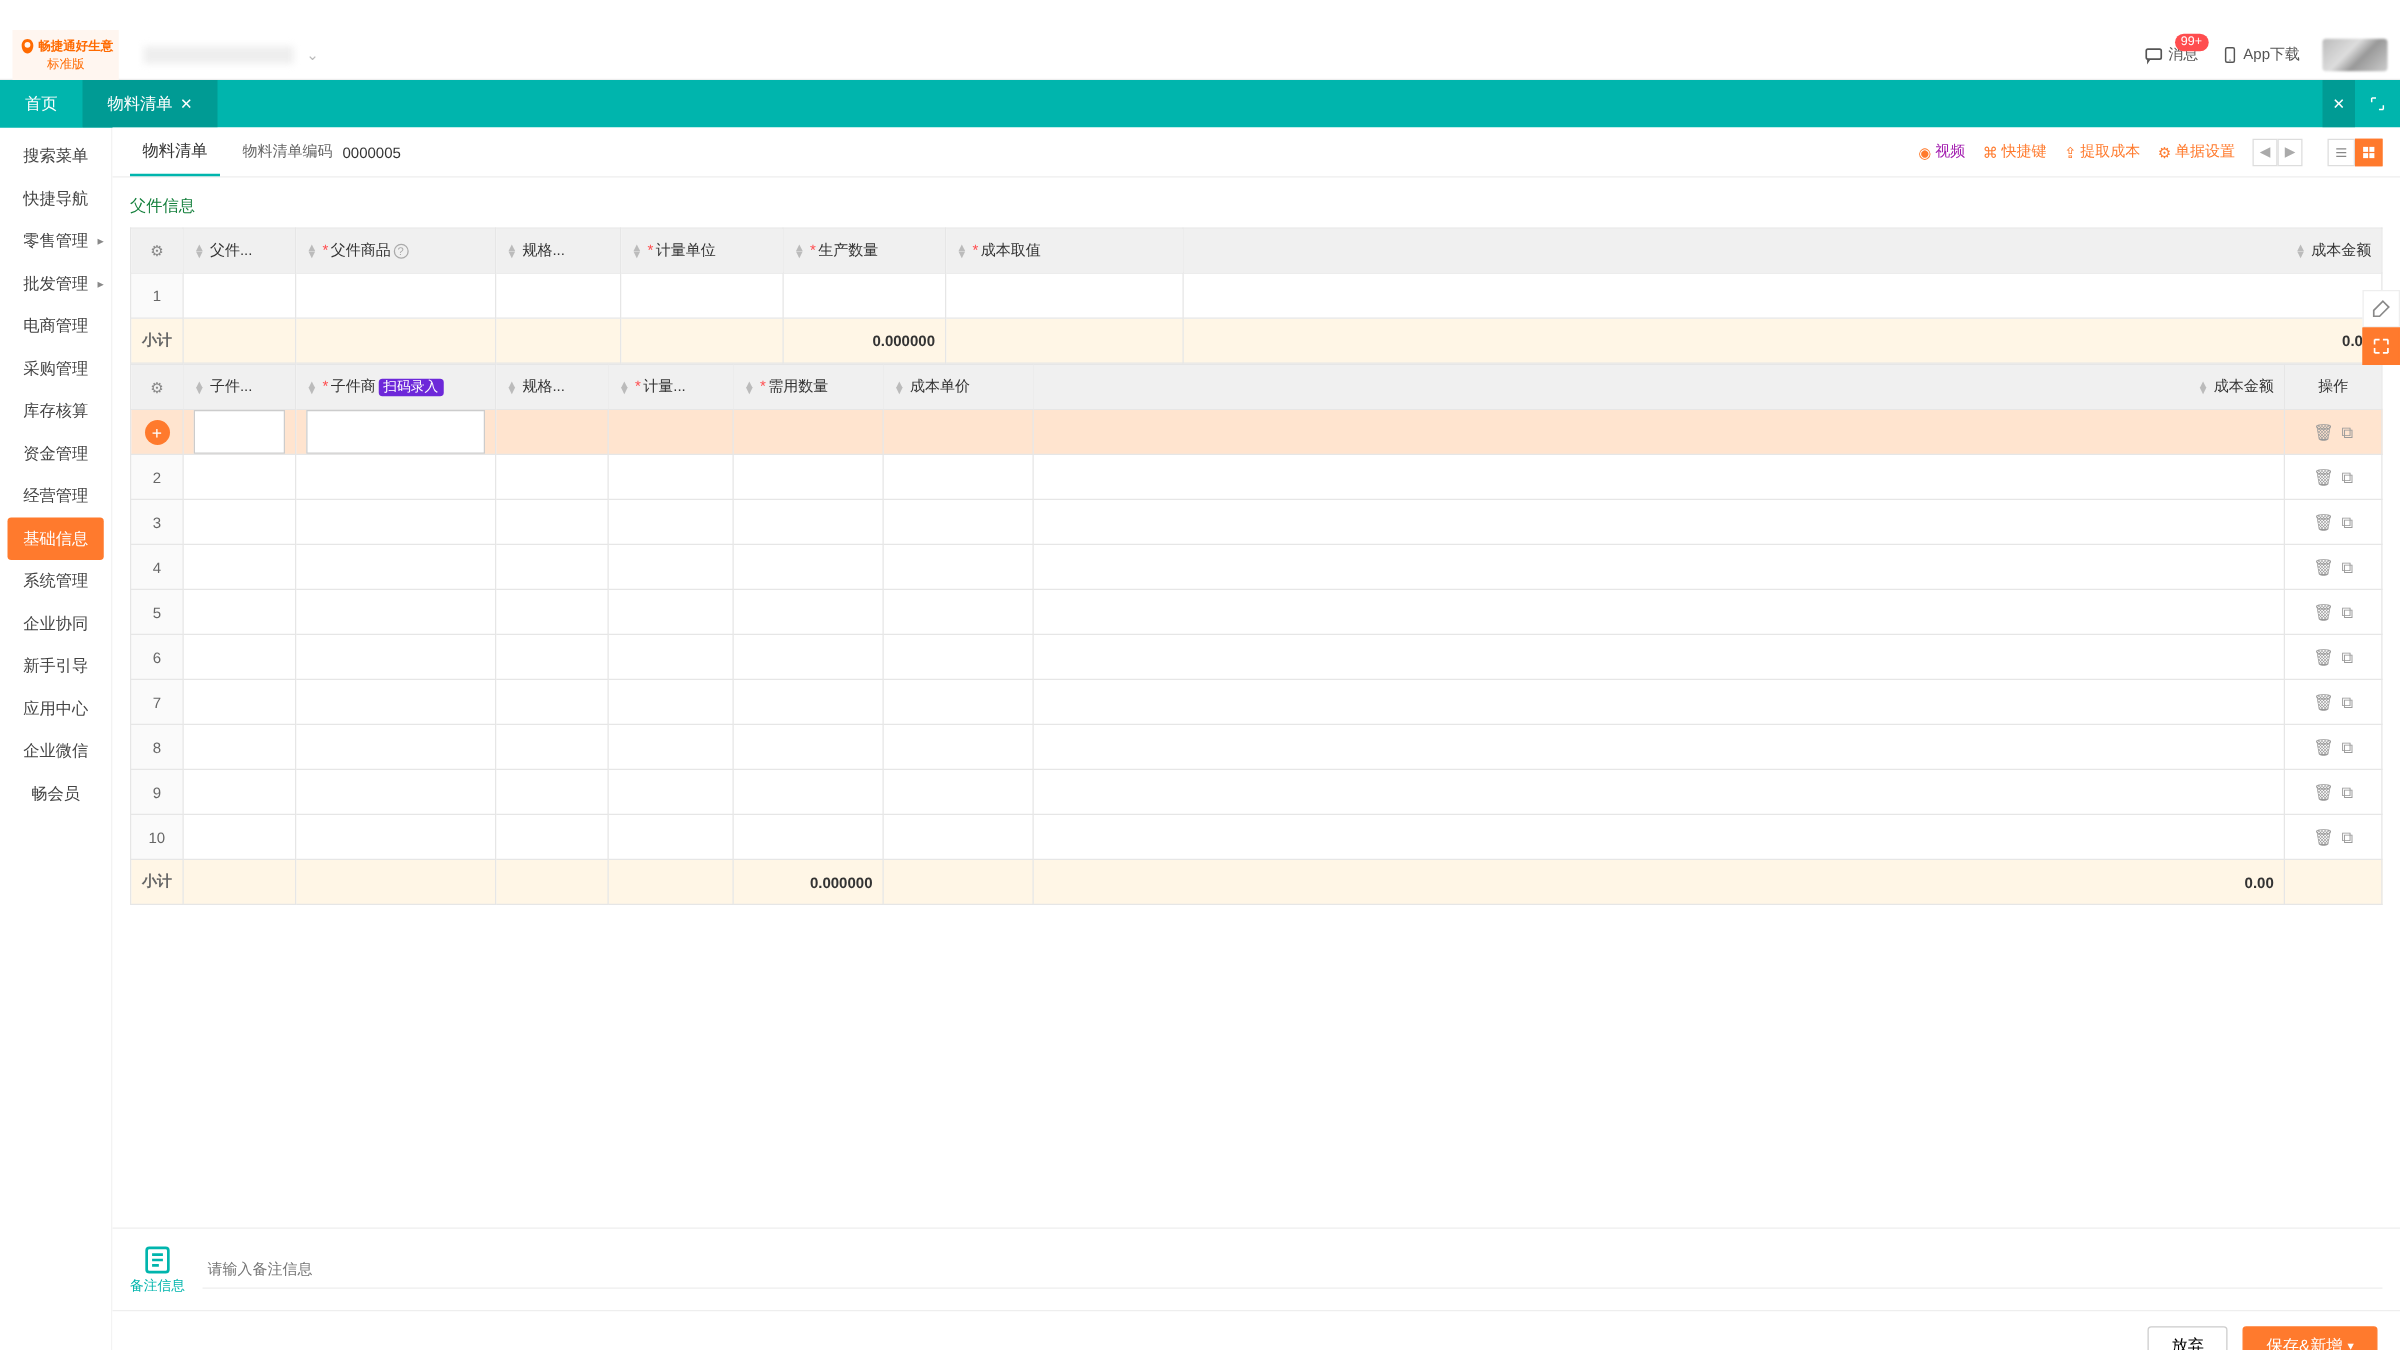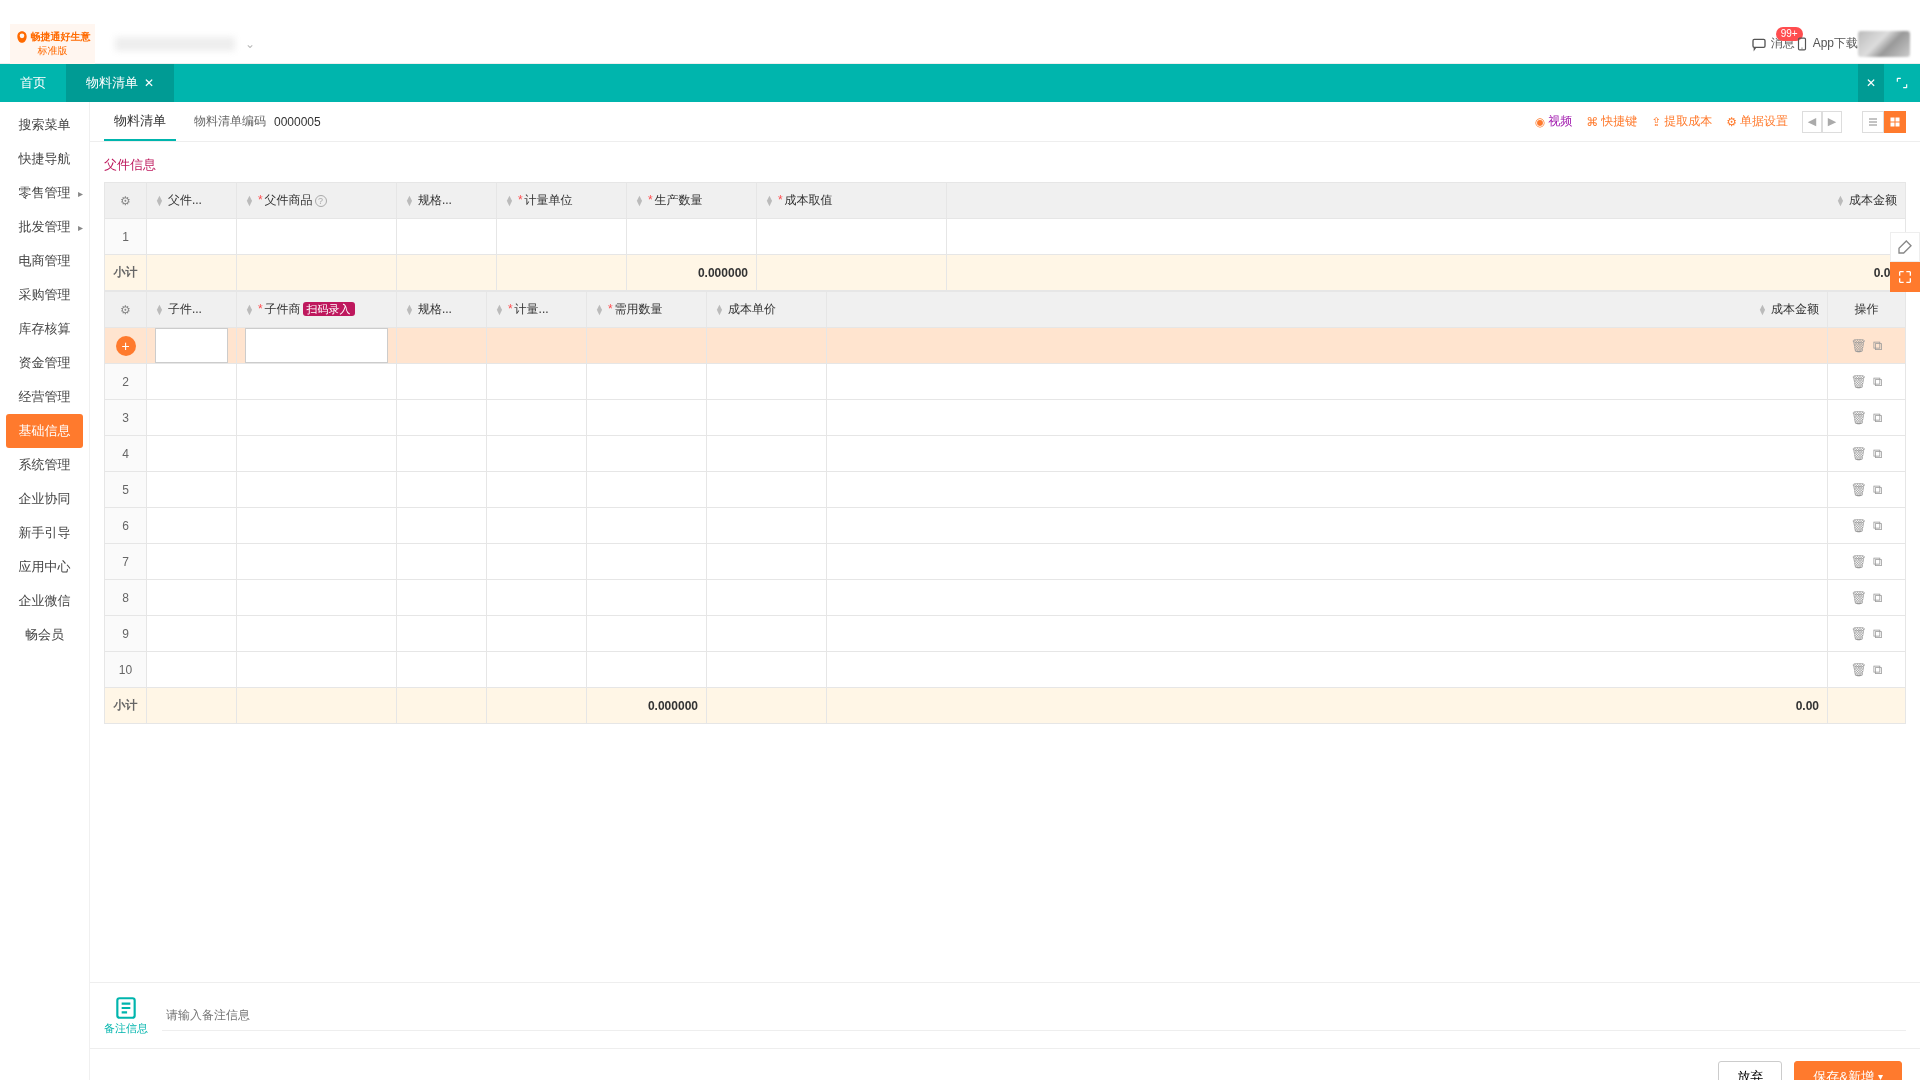--- a/index.html
+++ b/index.html
@@ -6,21 +6,21 @@
 body { font-family: "Microsoft YaHei", Arial, sans-serif; font-size: 12px; color: #333; background: #fff; overflow: hidden; }
 .app { width: 1920px; height: 1080px; display: flex; flex-direction: column; margin-top: 24px; }
 
 
 .topbar { height: 40px; display: flex; align-items: center; padding: 0 10px; border-bottom: 1px solid #eee; }
 .logo { width: 85px; height: 40px; background: #fff6f0; display: flex; flex-direction: column; align-items: center; justify-content: center; font-size: 10px; color: #ff6a00; }
 .logo-top { font-weight: bold; display: flex; align-items: center; gap: 2px; }
 .logo-top svg { width: 14px; height: 14px; }
 .org-name { margin-left: 20px; color: #888; display: flex; align-items: center; gap: 10px; }
 .org-name .chev { color: #bbb; }
-.topbar-right { margin-left: auto; display: flex; align-items: center; color: #555; }
+.topbar-right { margin-left: auto; display: flex; align-items: center; gap: 18px; color: #555; }
 .top-item { display: flex; align-items: center; gap: 4px; cursor: pointer; position: relative; }
 .badge { position: absolute; top: -8px; right: -8px; background: #ff4d4f; color: #fff; border-radius: 8px; font-size: 10px; padding: 0 5px; line-height: 14px; }
 .avatar { width: 52px; height: 26px; background: linear-gradient(135deg,#bbb,#ddd 40%,#999 60%,#ccc); border-radius: 3px; filter: blur(1px); }
 
 
 .tabbar { height: 38px; background: #00b5ad; display: flex; align-items: stretch; color: #fff; position: relative; }
 .tab { padding: 0 20px; display: flex; align-items: center; gap: 6px; cursor: pointer; font-size: 13px; }
 .tab.home { background: #00b5ad; }
 .tab.active { background: #009b94; }
 .tab .close { font-size: 12px; cursor: pointer; }
@@ -48,40 +48,40 @@
 .sub-right .lnk { display: flex; align-items: center; gap: 3px; cursor: pointer; }
 .sub-right .lnk.muted { color: #888; }
 .nav-arrows { display: flex; align-items: center; gap: 0; color: #aaa; }
 .nav-ar { width: 20px; height: 22px; border: 1px solid #ddd; display: flex; align-items: center; justify-content: center; cursor: pointer; font-size: 11px; }
 .view-toggle { display: flex; margin-left: 6px; }
 .vt { width: 22px; height: 22px; border: 1px solid #ddd; display: flex; align-items: center; justify-content: center; cursor: pointer; }
 .vt.active { background: #ff7a2d; color: #fff; border-color: #ff7a2d; }
 
 .scroll { flex: 1; overflow: auto; padding: 8px 14px 0 14px; }
 
-.section-title { font-size: 13px; color: #be185d; margin: 6px 0 8px 0; }
+.section-title { font-size: 13px; color: #15803d; margin: 6px 0 8px 0; }
 
 
 .grid { border: 1px solid #e6e6e6; width: 100%; border-collapse: collapse; table-layout: fixed; }
 .grid th, .grid td { border: 1px solid #e6e6e6; height: 36px; padding: 0 8px; font-size: 12px; color: #333; background: #fff; }
 .grid thead th { background: #f0f0f0; font-weight: normal; position: relative; text-align: left; }
 .grid thead th .sort { color: #bbb; font-size: 9px; margin-right: 4px; display:inline-flex; flex-direction: column; line-height: 5px; vertical-align: middle; }
 .grid thead th .req { color: #ff4d4f; margin-right: 2px; }
 .grid .idx { width: 42px; text-align: center; color: #666; background: #fafafa; }
 .grid .gear { width: 42px; text-align: center; background: #f0f0f0; color: #888; }
 .grid tr.subtotal td { background: #fff6e6; font-weight: 600; }
 .grid tr.subtotal td.idx { background: #fff6e6; }
 .grid .right { text-align: right; }
 .grid .actions { width: 78px; text-align: center; }
 .grid tr.highlight td { background: #ffe4cf; }
 .grid tr.highlight td.idx { background: #ffe4cf; }
 
 .addbtn { width: 20px; height: 20px; border-radius: 50%; background: #ff7a2d; color: #fff; display: inline-flex; align-items: center; justify-content: center; font-size: 14px; cursor: pointer; }
 .cell-input { width: 100%; height: 100%; border: none; outline: none; background: #fff; border: 1px solid #ccc; padding: 0 4px; }
-.scan-badge { background: #be185d; color: #fff; border-radius: 3px; padding: 1px 4px; font-size: 11px; margin-left: 2px; }
+.scan-badge { background: #6d28d9; color: #fff; border-radius: 3px; padding: 1px 4px; font-size: 11px; margin-left: 2px; }
 .help-ic { display:inline-block; width:12px;height:12px;border:1px solid #aaa;border-radius:50%;font-size:9px;line-height:11px;text-align:center;color:#aaa;margin-left:2px;}
 
 .row-ic { color:#999; cursor:pointer; margin: 0 3px; font-size: 13px; }
 
 
 .remark { display: flex; align-items: center; gap: 14px; padding: 12px 14px; border-top: 1px solid #eee; }
 .remark-ic { display:flex; flex-direction: column; align-items: center; color:#00b5ad; font-size:11px; }
 .remark-ic svg { width: 26px; height: 26px; }
 .remark input { flex:1; border:none; border-bottom:1px solid #eee; padding:8px 4px; outline:none; font-size:12px; }
 

